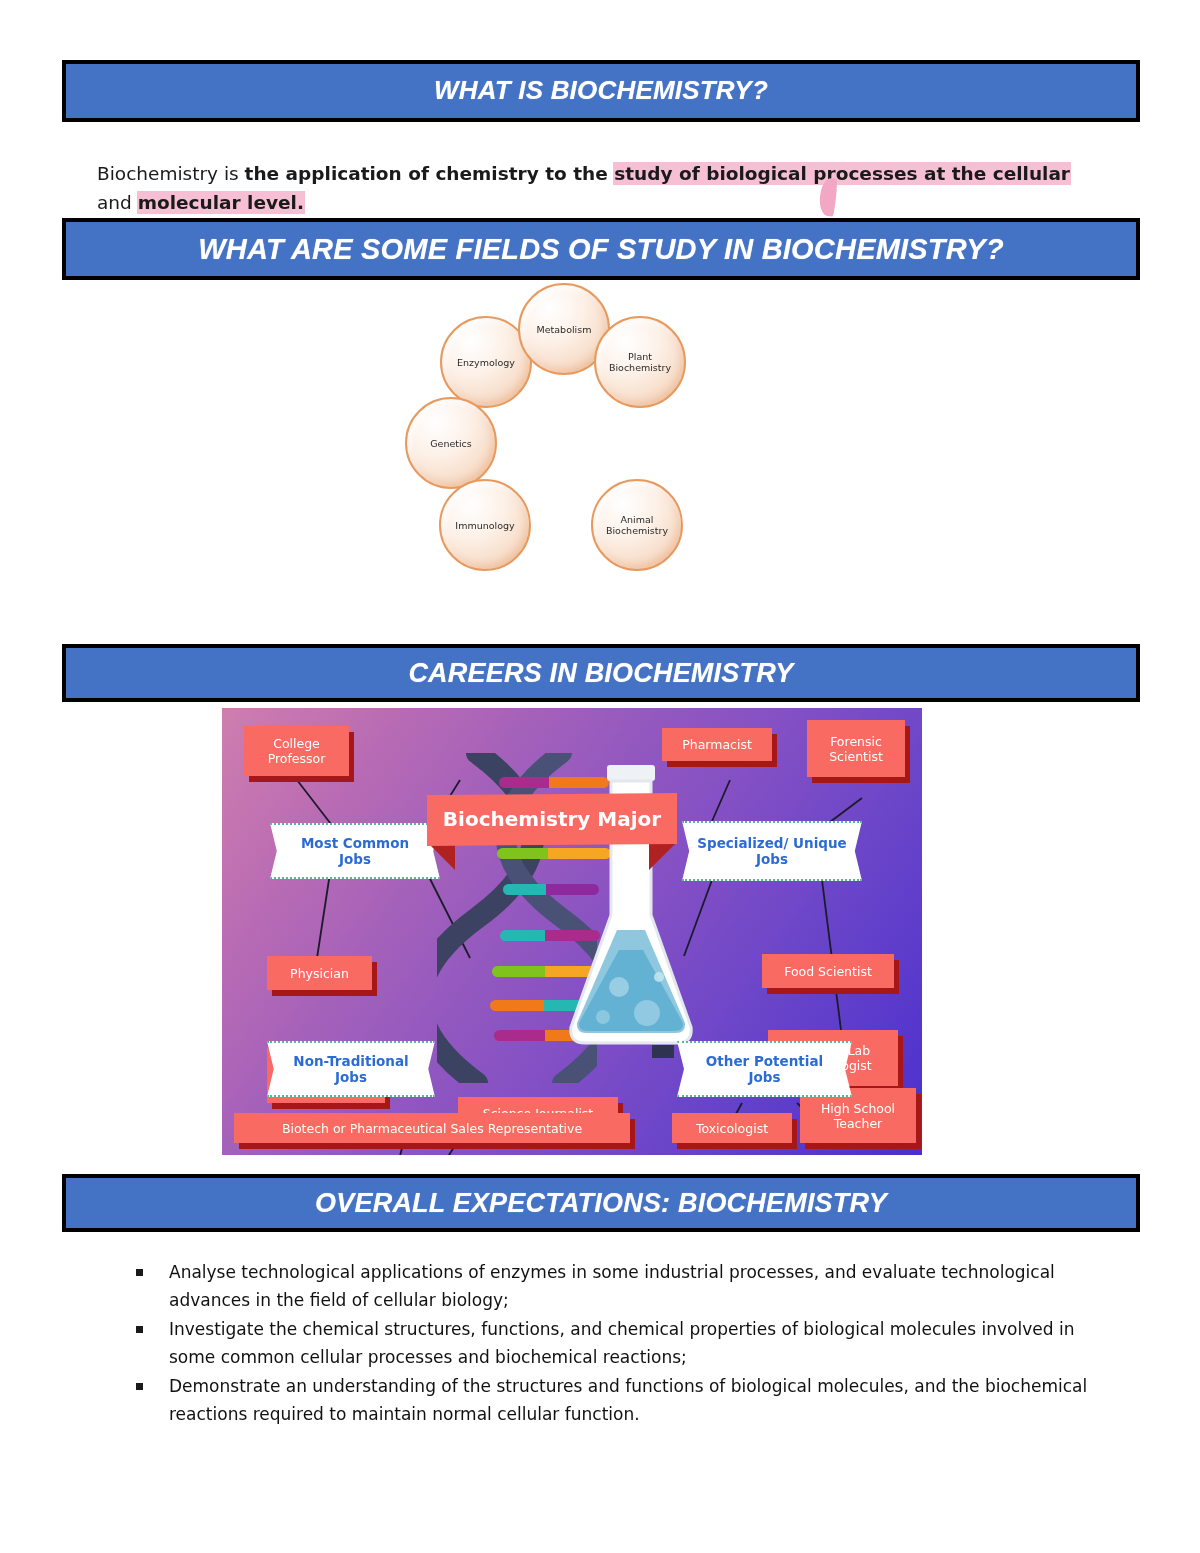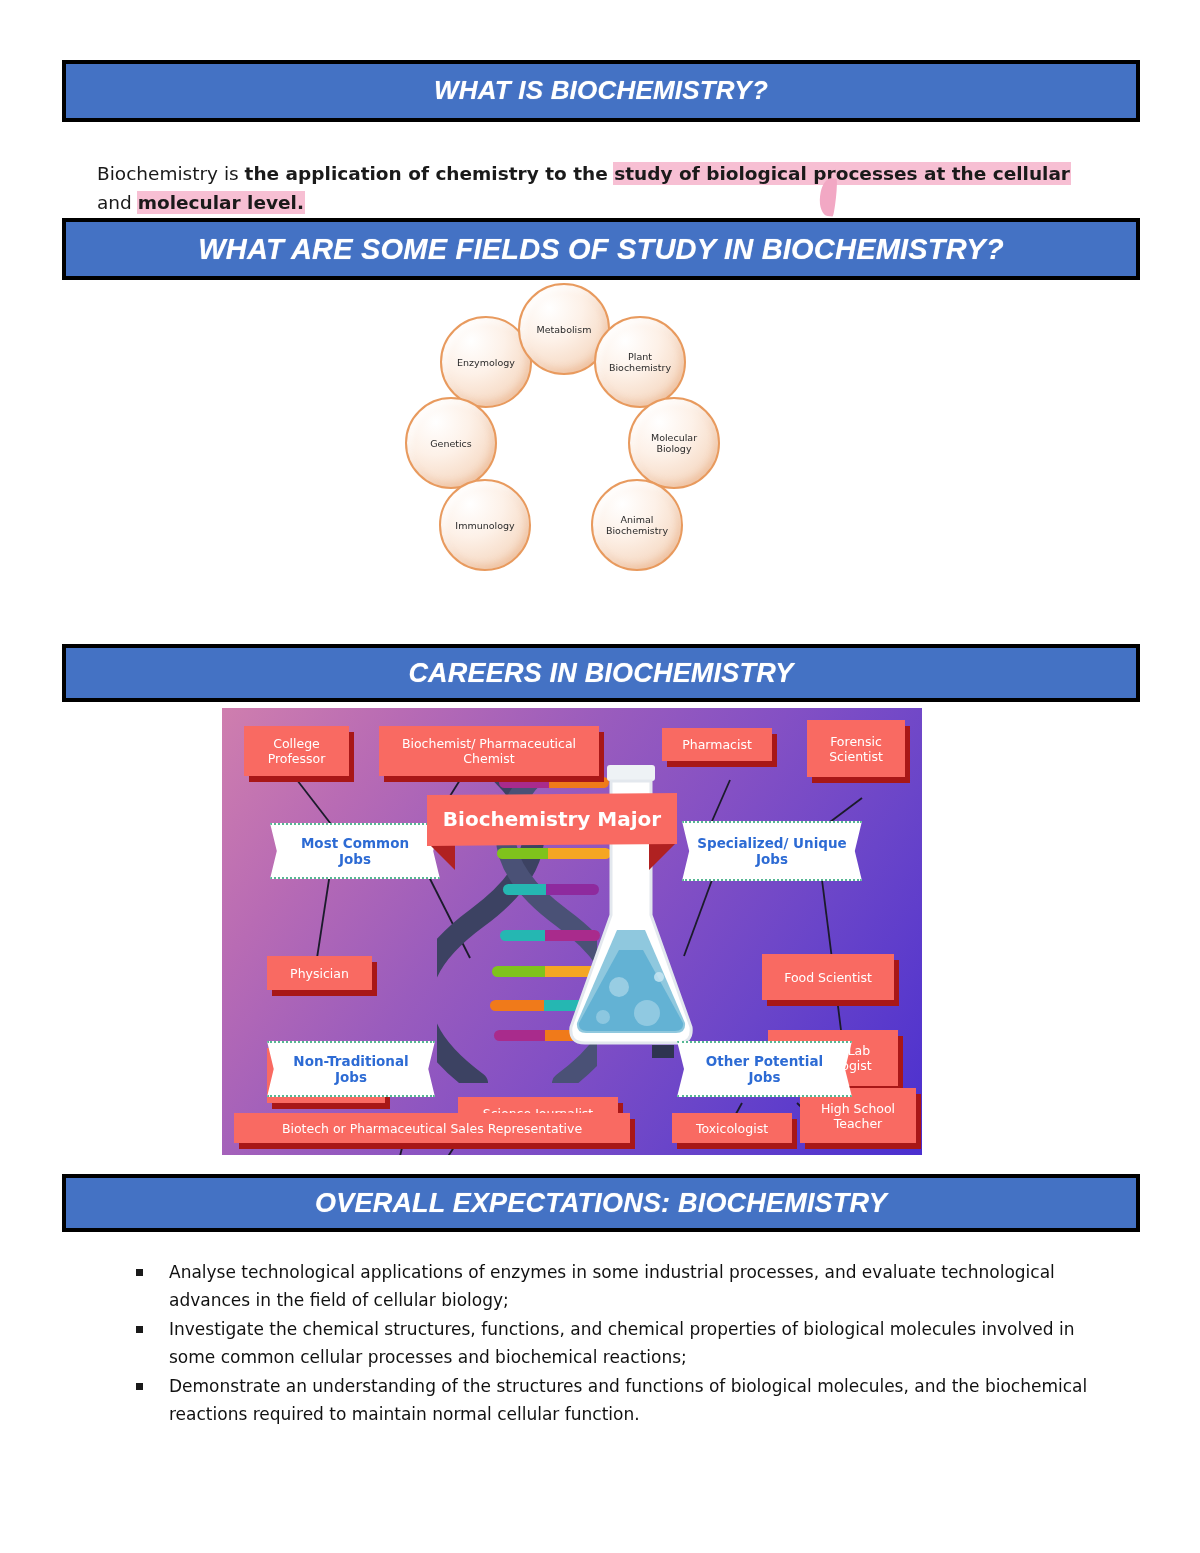--- a/index.html
+++ b/index.html
@@ -295,23 +295,20 @@
     <span class="blabel">Enzymology</span>
   </div>
   <div class="bubble" id="b-metabolism">
     <span class="blabel">Metabolism</span>
   </div>
   <div class="bubble" id="b-plant">
     <span class="blabel">Plant Biochemistry</span>
   </div>
   <div class="bubble" id="b-genetics">
     <span class="blabel">Genetics</span>
-  </div>
-  <div class="bubble" id="b-molecular">
-    <span class="blabel">Molecular Biology</span>
   </div>
   <div class="bubble" id="b-immunology">
     <span class="blabel">Immunology</span>
   </div>
   <div class="bubble" id="b-animal">
     <span class="blabel">Animal Biochemistry</span>
   </div>
 </div>
 
 <div class="header-bar" id="bar-careers">
@@ -366,33 +363,30 @@
 
   <div id="banner-tail-left"></div>
   <div id="banner-tail-right"></div>
   <div id="center-banner">
     <span>Biochemistry Major</span>
   </div>
 
   <div class="job-box" style="left:22px;  top:18px;  width:105px; height:50px;">
     <span>College Professor</span>
   </div>
-  <div class="job-box" style="left:157px; top:18px;  width:220px; height:50px;">
-    <span>Biochemist/ Pharmaceutical Chemist</span>
-  </div>
   <div class="job-box" style="left:440px; top:20px;  width:110px; height:33px;">
     <span>Pharmacist</span>
   </div>
   <div class="job-box" style="left:585px; top:12px;  width:98px;  height:57px;">
     <span>Forensic Scientist</span>
   </div>
   <div class="job-box" style="left:45px;  top:248px; width:105px; height:34px; top:248px;">
     <span>Physician</span>
   </div>
-  <div class="job-box" style="left:540px; top:246px; width:132px; height:46px;">
+  <div class="job-box" style="left:540px; top:246px; width:132px; height:34px;">
     <span>Food Scientist</span>
   </div>
   <div class="job-box" style="left:45px;  top:340px; width:118px; height:55px;">
     <span>Biomedical Engineer</span>
   </div>
   <div class="job-box" style="left:546px; top:322px; width:130px; height:56px;">
     <span>Medical Lab Technologist</span>
   </div>
 
   <div class="job-box" style="left:236px; top:389px; width:160px; height:33px;">

